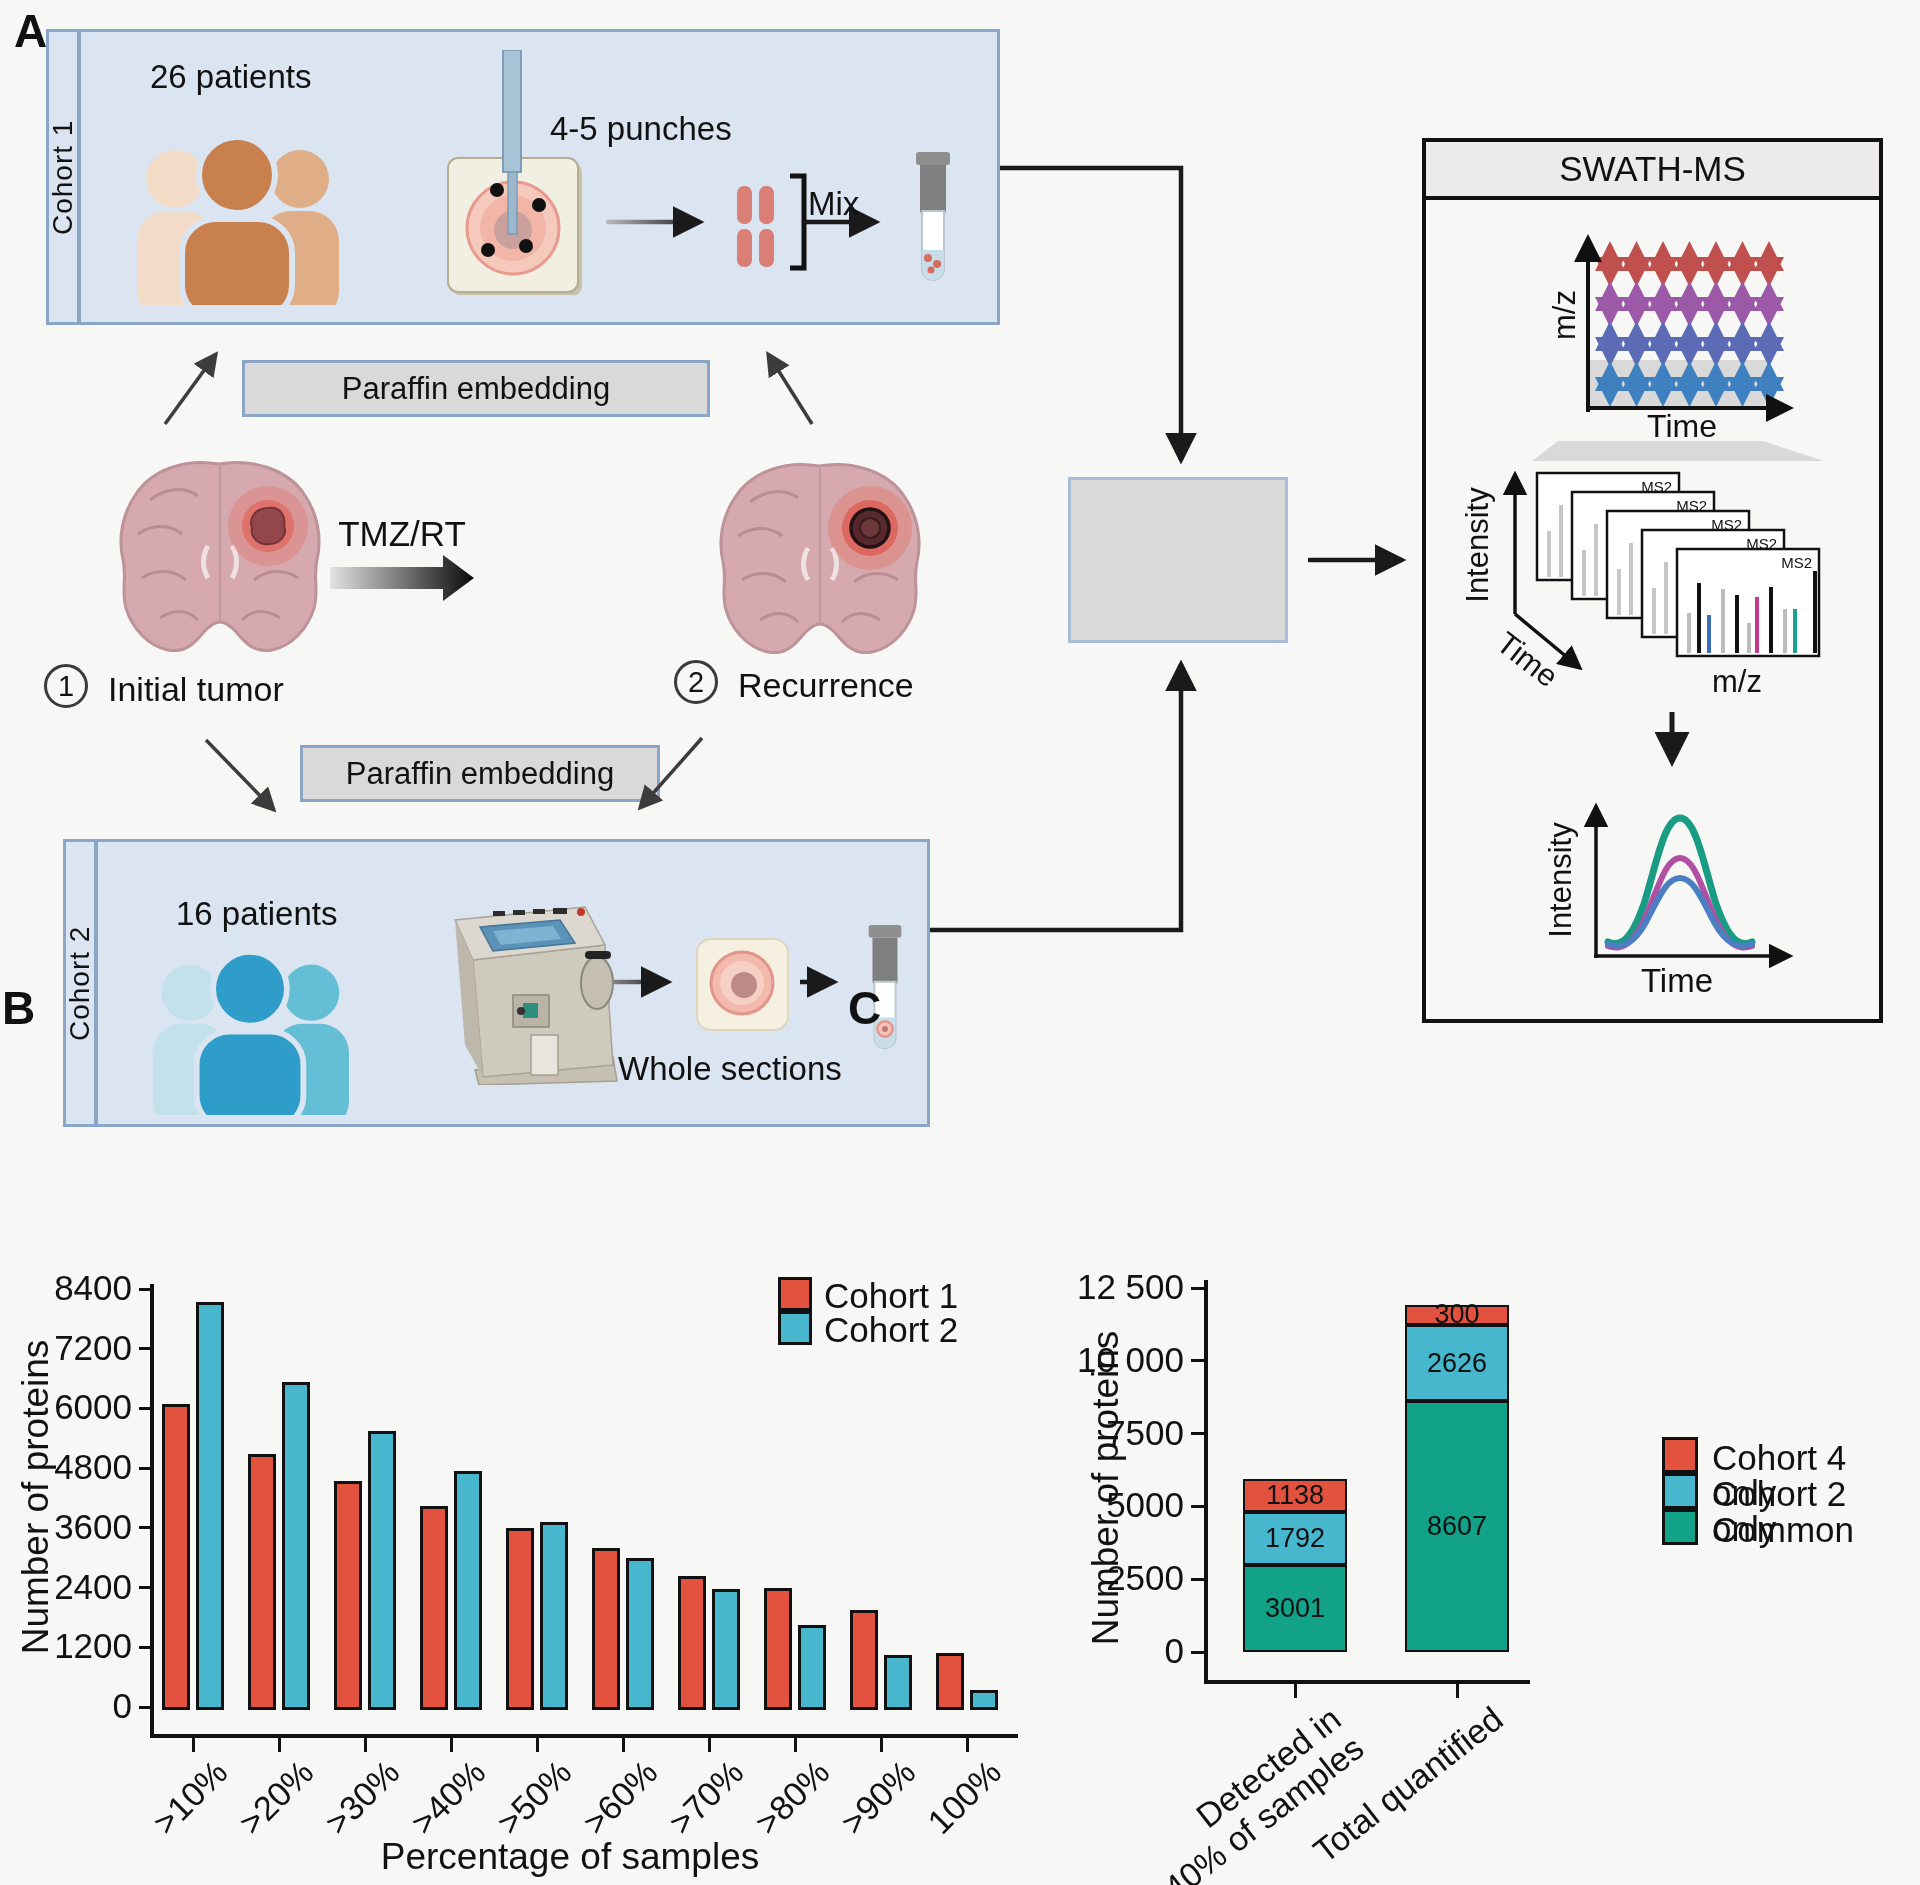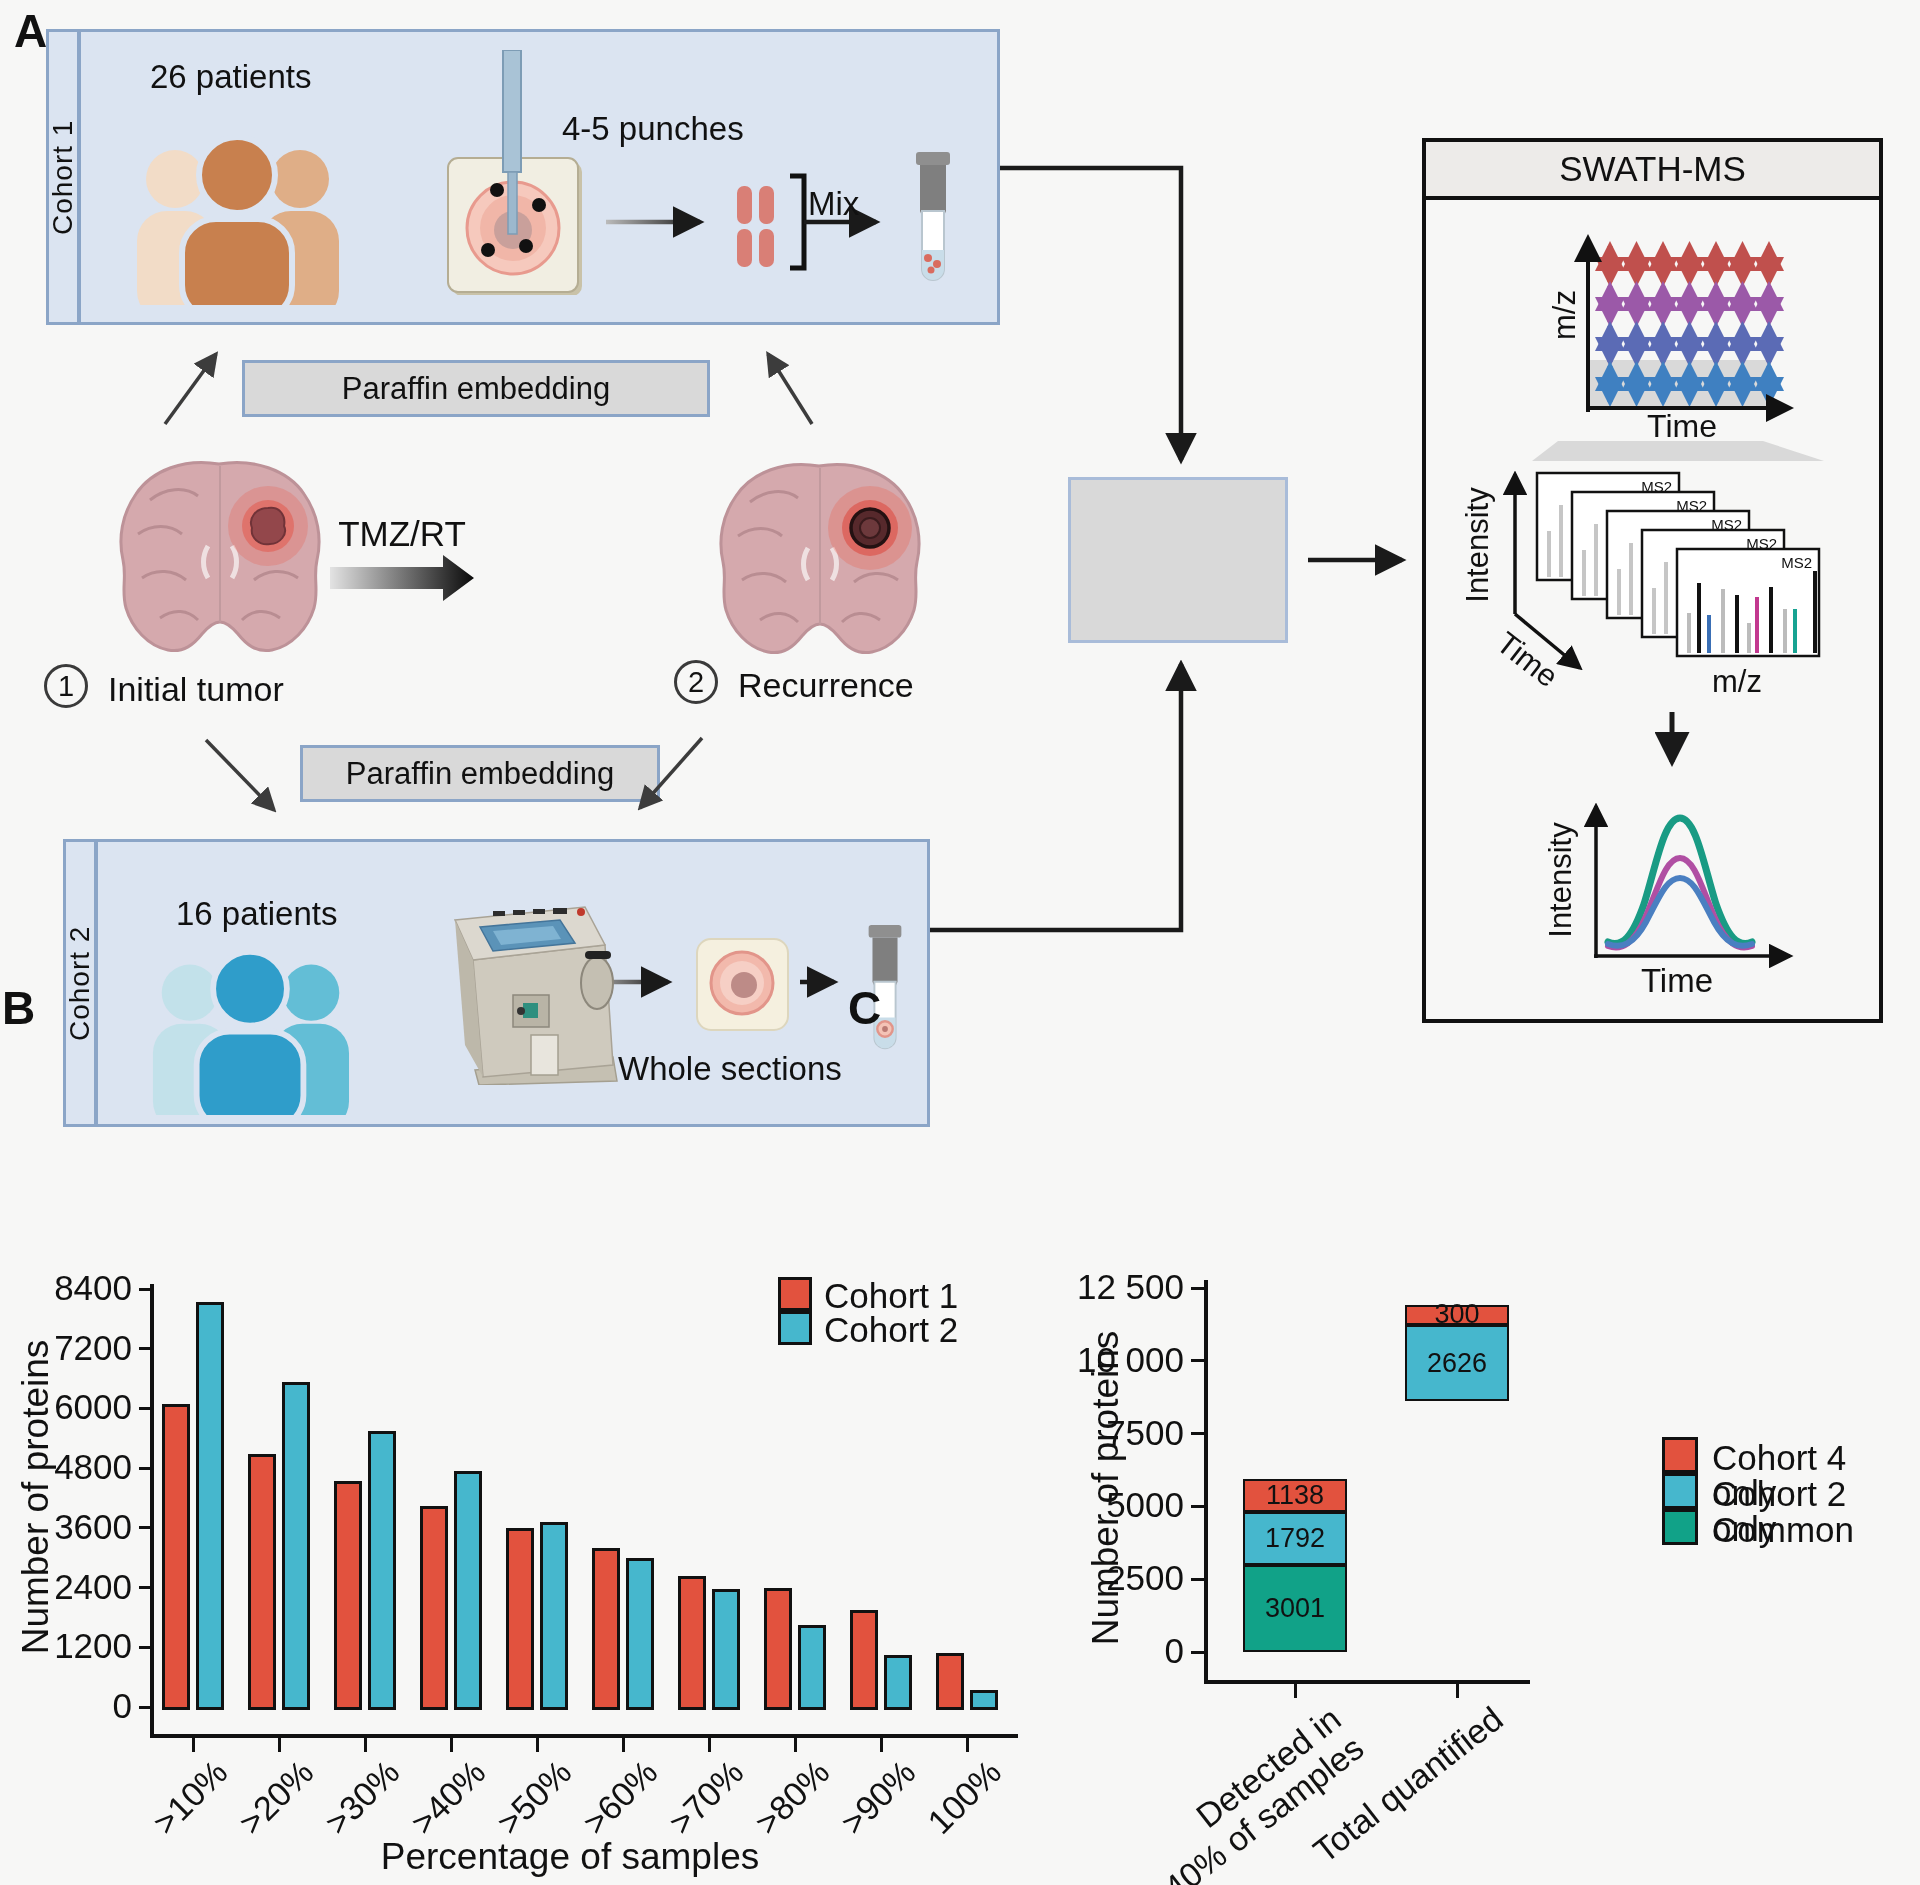--- a/index.html
+++ b/index.html
@@ -319,21 +319,21 @@
     <path d="M48,156 C62,161 74,154 86,126 C98,98 106,68 120,68 C134,68 142,98 154,126 C166,154 178,161 192,156" fill="none" stroke="#b04fa3" stroke-width="6" stroke-linecap="round"></path>
     <path d="M48,154 C62,159 74,154 86,132 C98,110 106,88 120,88 C134,88 142,110 154,132 C166,154 178,159 192,154" fill="none" stroke="#4a7fc1" stroke-width="6" stroke-linecap="round"></path>
   </svg>
 
   <div class="abs panel-letter" style="left:14px;top:4px;">A</div>
 
   <div class="abs flexc vtext" style="left:46px;top:29px;width:34px;height:296px;">
       <span>Cohort 1</span>
     </div>
   <div class="abs" style="left:150px;top:58px;font-size:33px;">26 patients</div>
-  <div class="abs" style="left:562px;top:110px;font-size:33px;">4-5 punches</div>
+  <div class="abs" style="left:550px;top:110px;font-size:33px;">4-5 punches</div>
   <div class="abs" style="left:808px;top:185px;font-size:33px;">Mix</div>
 
   <div class="abs flexc" style="left:242px;top:360px;width:468px;height:57px;font-size:31px;">
       <span>Paraffin embedding</span>
     </div>
   <div class="abs flexc" style="left:300px;top:745px;width:360px;height:57px;font-size:31px;">
       <span>Paraffin embedding</span>
     </div>
 
   <div class="abs" style="left:330px;top:514px;width:144px;text-align:center;font-size:35px;">TMZ/RT</div>
@@ -449,20 +449,21 @@
     <div style="position: absolute; left: 1204px; top: 1280px; width: 4px; height: 404px; background: rgb(17, 17, 17);"></div>
     <div style="position: absolute; left: 1204px; top: 1680px; width: 326px; height: 4px; background: rgb(17, 17, 17);"></div>
     <div style="position: absolute; left: 1243px; top: 1564.61px; width: 104px; height: 87.3891px; background: rgb(17, 162, 136); border: 2px solid rgb(17, 17, 17); box-sizing: border-box; display: flex; align-items: center; justify-content: center; font: 27px / 1 &quot;Liberation Sans&quot;, sans-serif; color: rgb(17, 17, 17);">3001</div>
     <div style="position: absolute; left: 1243px; top: 1512.43px; width: 104px; height: 52.183px; background: rgb(70, 183, 205); border: 2px solid rgb(17, 17, 17); box-sizing: border-box; display: flex; align-items: center; justify-content: center; font: 27px / 1 &quot;Liberation Sans&quot;, sans-serif; color: rgb(17, 17, 17);">1792</div>
     <div style="position: absolute; left: 1243px; top: 1479.29px; width: 104px; height: 33.1386px; background: rgb(226, 82, 62); border: 2px solid rgb(17, 17, 17); box-sizing: border-box; display: flex; align-items: center; justify-content: center; font: 27px / 1 &quot;Liberation Sans&quot;, sans-serif; color: rgb(17, 17, 17);">1138</div>
     <div style="position: absolute; left: 1293.5px; top: 1684px; width: 3px; height: 14px; background: rgb(17, 17, 17);"></div>
     <div style="position: absolute; left: 1025px; top: 1700px; width: 300px; text-align: right; font: 34px / 1.08 &quot;Liberation Sans&quot;, sans-serif; transform-origin: right top; transform: rotate(-38deg);">
       <div>Detected in</div>
       <div>&gt;40% of samples</div>
     </div>
+    <div style="position: absolute; left: 1405px; top: 1401.36px; width: 104px; height: 250.636px; background: rgb(17, 162, 136); border: 2px solid rgb(17, 17, 17); box-sizing: border-box; display: flex; align-items: center; justify-content: center; font: 27px / 1 &quot;Liberation Sans&quot;, sans-serif; color: rgb(17, 17, 17);">8607</div>
     <div style="position: absolute; left: 1405px; top: 1324.9px; width: 104px; height: 76.4691px; background: rgb(70, 183, 205); border: 2px solid rgb(17, 17, 17); box-sizing: border-box; display: flex; align-items: center; justify-content: center; font: 27px / 1 &quot;Liberation Sans&quot;, sans-serif; color: rgb(17, 17, 17);">2626</div>
     <div style="position: absolute; left: 1405px; top: 1304.51px; width: 104px; height: 20.384px; background: rgb(226, 82, 62); border: 2px solid rgb(17, 17, 17); box-sizing: border-box; display: flex; align-items: center; justify-content: center; font: 27px / 1 &quot;Liberation Sans&quot;, sans-serif; color: rgb(17, 17, 17);">300</div>
     <div style="position: absolute; left: 1455.5px; top: 1684px; width: 3px; height: 14px; background: rgb(17, 17, 17);"></div>
     <div style="position: absolute; left: 1187px; top: 1700px; width: 300px; text-align: right; font: 34px / 1.08 &quot;Liberation Sans&quot;, sans-serif; transform-origin: right top; transform: rotate(-38deg);">
       <div>Total quantified</div>
     </div>
     <div style="position: absolute; left: 1662px; top: 1437px; width: 36px; height: 36px; background: rgb(226, 82, 62); border: 3px solid rgb(17, 17, 17); box-sizing: border-box;"></div>
     <div style="position: absolute; left: 1712px; top: 1440px; font: 35px / 1 &quot;Liberation Sans&quot;, sans-serif;">Cohort 4 only</div>
     <div style="position: absolute; left: 1662px; top: 1473px; width: 36px; height: 36px; background: rgb(70, 183, 205); border: 3px solid rgb(17, 17, 17); box-sizing: border-box;"></div>
     <div style="position: absolute; left: 1712px; top: 1476px; font: 35px / 1 &quot;Liberation Sans&quot;, sans-serif;">Cohort 2 only</div>

